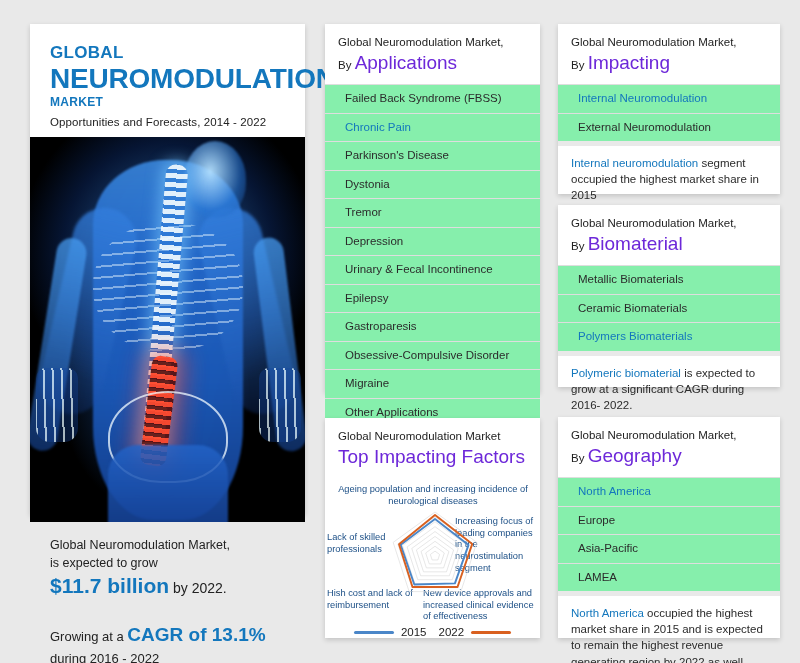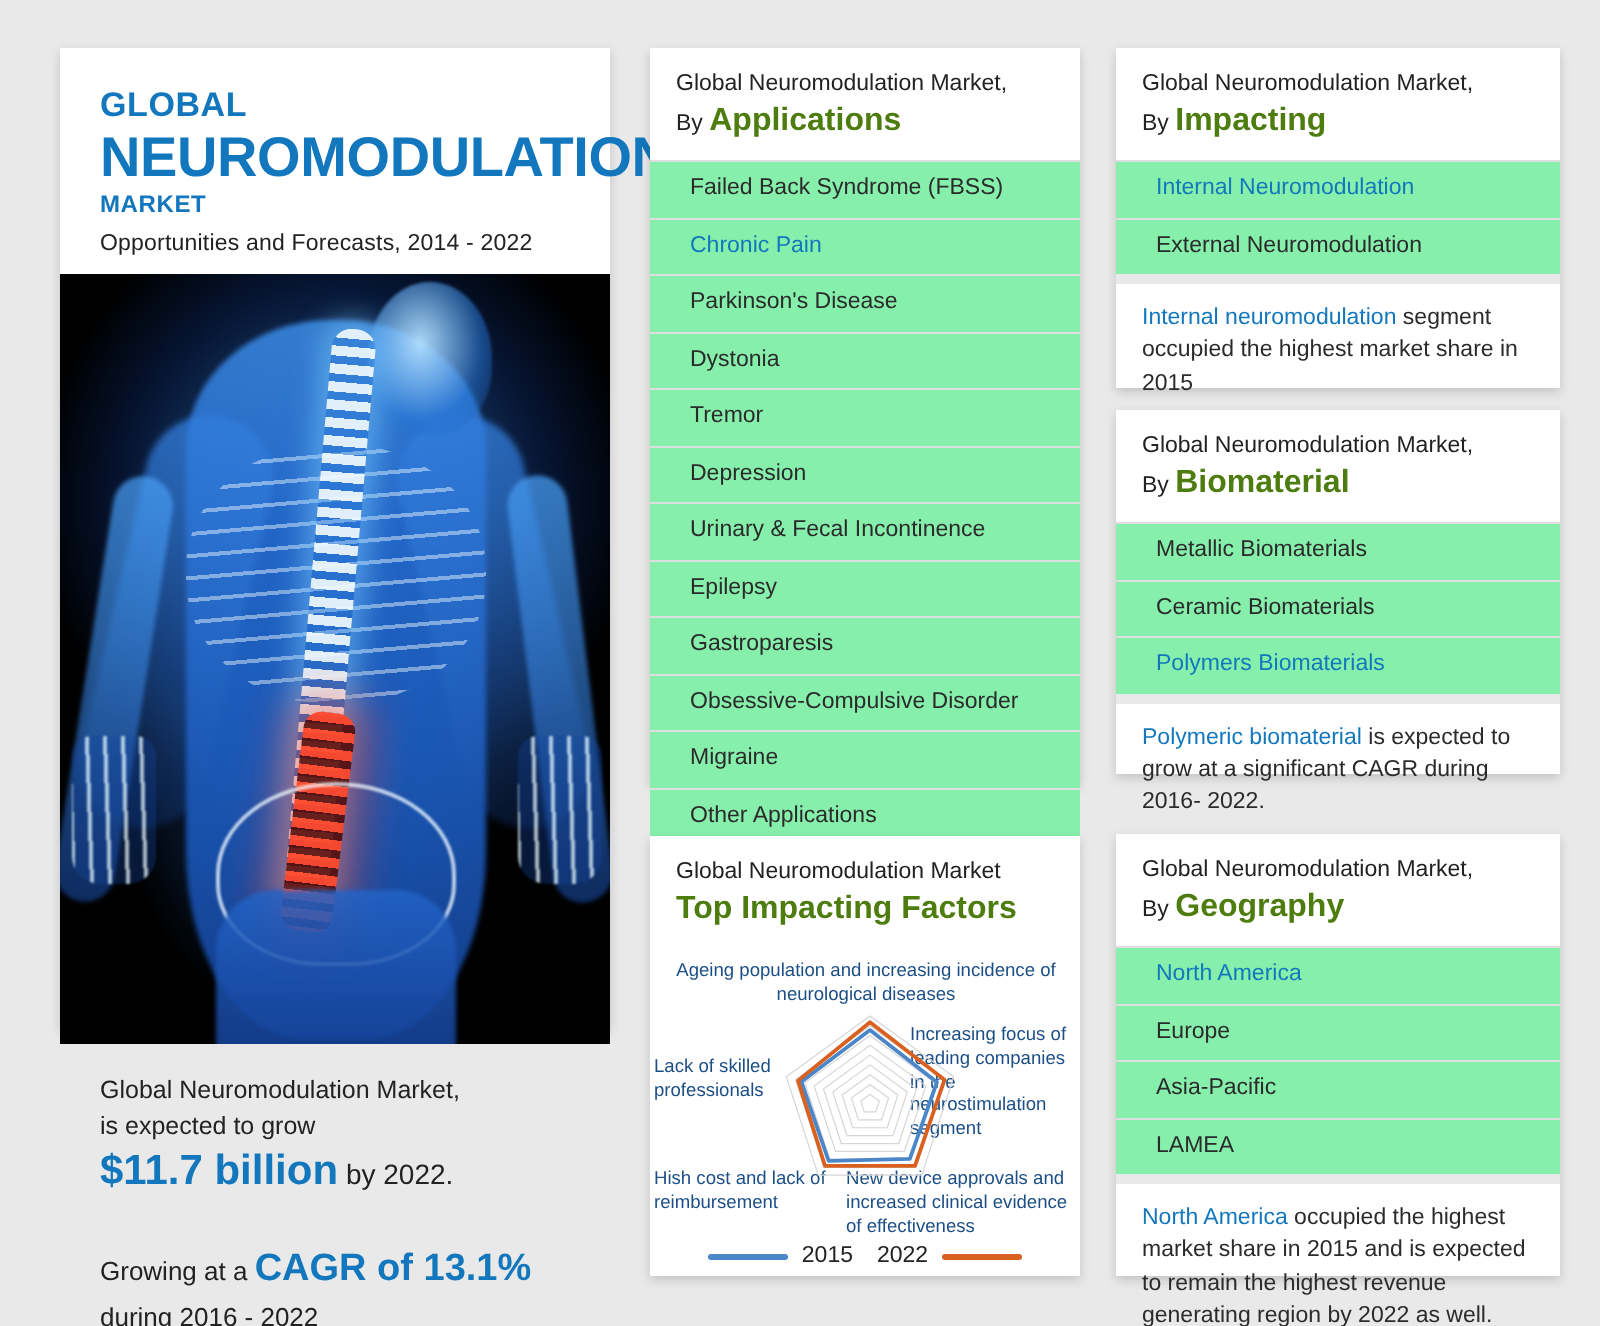--- a/index.html
+++ b/index.html
@@ -129,21 +129,21 @@
   #factors-panel { left: 325px; top: 418px; width: 215px; height: 220px; }
 
   
   #technology-panel { left: 558px; top: 24px; width: 222px; height: 170px; }
   #biomaterial-panel { left: 558px; top: 205px; width: 222px; height: 182px; }
   #geography-panel { left: 558px; top: 417px; width: 222px; height: 221px; }
 
   .panel-head { padding: 11px 13px 9px 13px; }
   .panel-head .l1 { font-size: 11.5px; color: #222; line-height: 1.35; }
   .panel-head .l2 { font-size: 11.5px; color: #222; line-height: 1.3; }
-  .panel-head .l2 b { font-size: 16px; font-weight: bold; color: #4d7c0f; }
+  .panel-head .l2 b { font-size: 19px; font-weight: normal; color: #6d28d9; }
 
   .rowlist { display: block; }
   .row {
     border-top: 1px solid #dedede;
     padding: 6px 13px 6px 20px;
     font-size: 11.5px; color: #2b2b2b;
     background: #86efac;
     line-height: 1.35;
   }
   .row.hl { color: #1377bd; }

